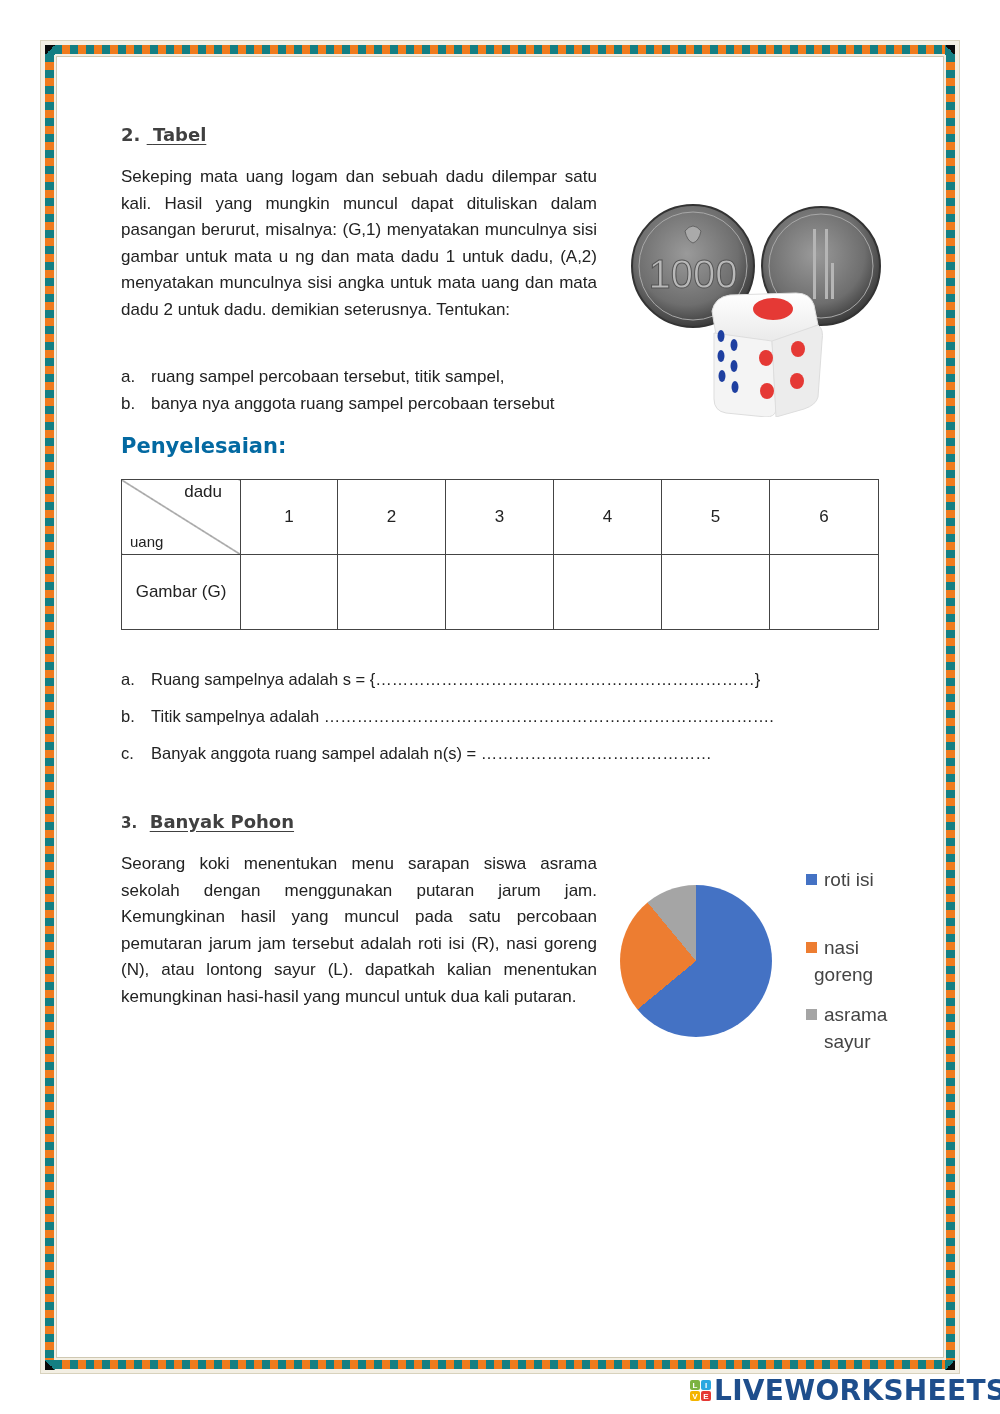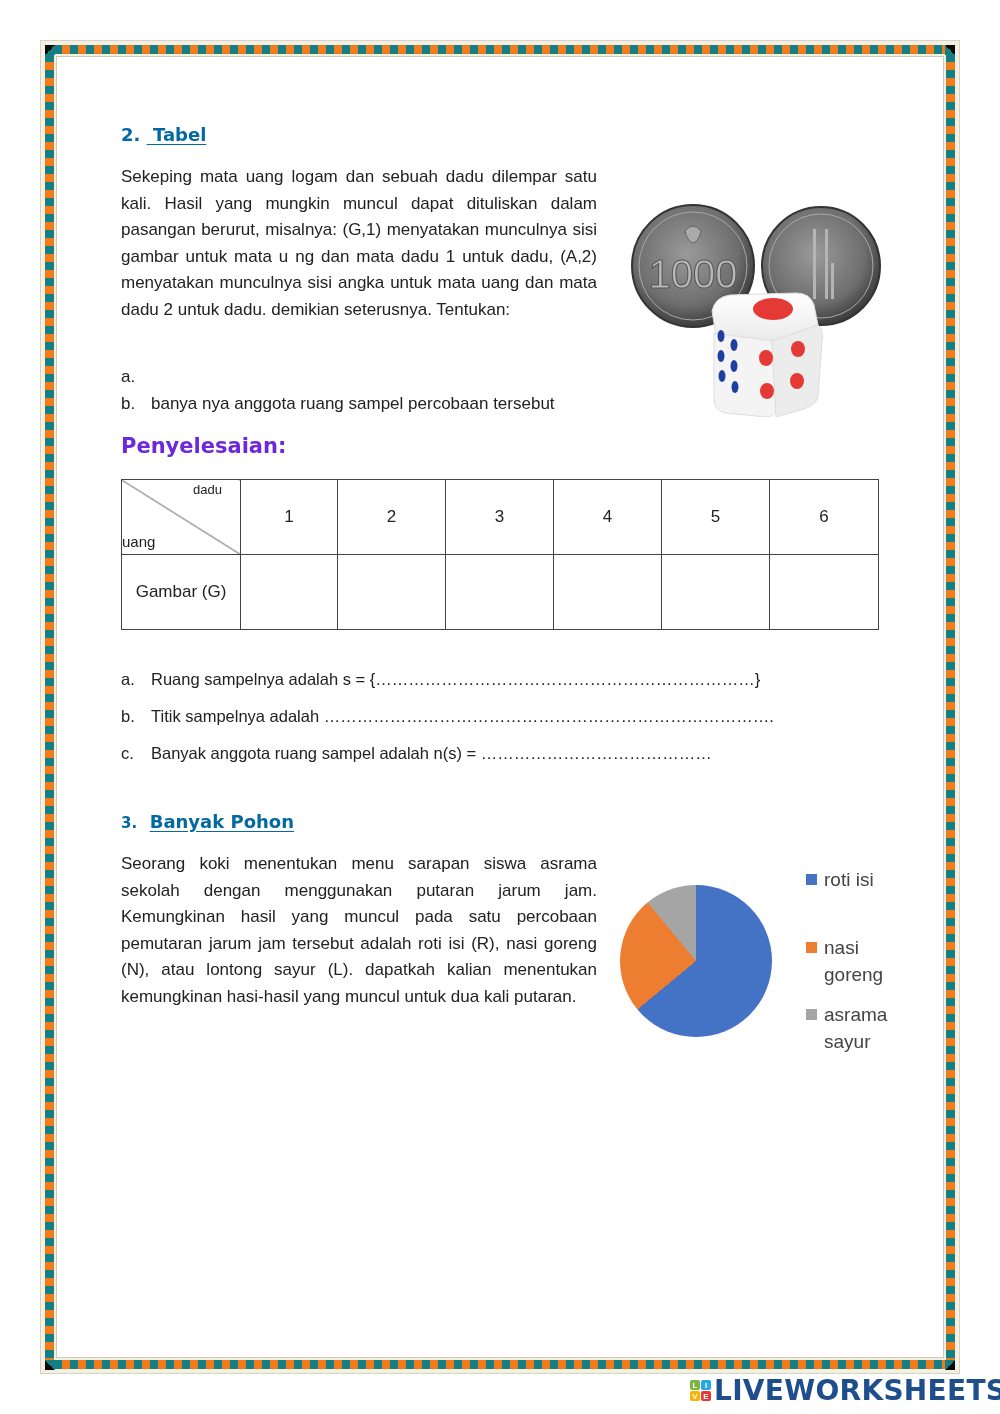--- a/index.html
+++ b/index.html
@@ -10,39 +10,39 @@
   .stripe { position:absolute; }
   .stripe.h { height:9px;
     background:repeating-linear-gradient(90deg,#f07b1c 0 8px,#137f83 8px 16px); }
   .stripe.v { width:9px;
     background:repeating-linear-gradient(180deg,#f07b1c 0 8px,#137f83 8px 16px); }
   .corner { position:absolute; width:10px; height:10px;
             background:linear-gradient(135deg,#0a0a0a 50%,#137f83 50%); }
   .frame-inner { position:absolute; left:56px; top:56px; width:888px; height:1302px;
                  background:#ffffff; box-sizing:border-box; border:1px solid #cfc8b2; }
 
-  .h2 { position:absolute; font-family:"DejaVu Sans", sans-serif; font-weight:bold; font-size:18px; color:#0369a1; }
+  .h2 { position:absolute; font-family:"DejaVu Sans", sans-serif; font-weight:bold; font-size:18px; color:#404040; }
   .h2 .u { text-decoration:underline; text-underline-offset:3px; }
   .para { position:absolute; font-size:17px; line-height:26.5px; text-align:justify; color:#222; }
   .list { position:absolute; font-size:17px; line-height:27px; margin:0; padding:0; list-style:none; }
   .list li { display:flex; }
   .list .lab { width:30px; flex:none; }
 
   .title-penyelesaian { position:absolute; left:121px; top:434px; font-family:"DejaVu Sans", sans-serif;
-                        font-weight:bold; font-size:21px; color:#6d28d9; }
+                        font-weight:bold; font-size:21px; color:#0369a1; }
 
   table.grid { position:absolute; left:121px; top:479px; width:758px; height:151px;
                border-collapse:collapse; font-size:17px; color:#222; }
   table.grid td { border:1px solid #444; text-align:center; vertical-align:middle; padding:0; }
   table.grid td.diag { position:relative; width:118px; height:49px;
      background:linear-gradient(to top right, transparent calc(50% - 0.7px), #333 50%, transparent calc(50% + 0.7px)); }
   
   table.grid td.diag { background:linear-gradient(to bottom left, transparent calc(50% - 0.7px), #333 50%, transparent calc(50% + 0.7px)); }
-  .diag .top { position:absolute; right:18px; top:2px; font-size:13px; }
-  .diag .bot { position:absolute; left:0; bottom:4px; font-size:15px; }
+  .diag .top { position:absolute; right:18px; top:2px; font-size:17px; }
+  .diag .bot { position:absolute; left:8px; bottom:4px; font-size:15px; }
 
   .answers { position:absolute; left:121px; top:670px; font-size:16.5px; color:#222; margin:0; padding:0; list-style:none; }
   .answers li { height:37px; display:flex; }
   .answers .lab { width:30px; flex:none; }
 
   .img-box { position:absolute; left:630px; top:203px; width:252px; height:214px;text-align:right; }
 
   .pie { position:absolute; left:620px; top:885px; width:152px; height:152px; border-radius:50%; }
   .legend { position:absolute; left:806px; top:866px; font-size:19px; color:#444; line-height:27px; }
   .legend .item { position:absolute; left:0; white-space:nowrap; }
@@ -69,20 +69,21 @@
 
 <div class="h2" style="left:121px; top:124px;">
   <span>2.</span>&nbsp;<span class="u">&nbsp;<span>Tabel</span></span>
 </div>
 
 <div class="para" style="left:121px; top:164px; width:476px;">Sekeping mata uang logam dan sebuah dadu dilempar satu kali. Hasil yang mungkin muncul dapat dituliskan dalam pasangan berurut, misalnya: (G,1) menyatakan munculnya sisi gambar untuk mata u ng dan mata dadu 1 untuk dadu, (A,2) menyatakan munculnya sisi angka untuk mata uang dan mata dadu 2 untuk dadu. demikian seterusnya. Tentukan:</div>
 
 <ul class="list" style="left:121px; top:363px; width:490px;">
   <li>
       <span class="lab">a.</span>
+      <span>ruang sampel percobaan tersebut, titik sampel,</span>
     </li>
   <li>
       <span class="lab">b.</span>
       <span>banya nya anggota ruang sampel percobaan tersebut</span>
     </li>
 </ul>
 
 <div class="img-box">
   <svg width="252" height="214" viewBox="0 0 252 214">
     <defs>
@@ -178,21 +179,21 @@
 
 <div class="para" style="left:121px; top:851px; width:476px;">Seorang koki menentukan menu sarapan siswa asrama sekolah dengan menggunakan putaran jarum jam. Kemungkinan hasil yang muncul pada satu percobaan pemutaran jarum jam tersebut adalah roti isi (R), nasi goreng (N), atau lontong sayur (L). dapatkah kalian menentukan kemungkinan hasi-hasil yang muncul untuk dua kali putaran.</div>
 
 <div class="pie" id="pie" style="background: conic-gradient(rgb(68, 114, 196) 0deg, rgb(68, 114, 196) 230.4deg, rgb(237, 125, 49) 230.4deg, rgb(237, 125, 49) 320.4deg, rgb(165, 165, 165) 320.4deg, rgb(165, 165, 165) 360deg);"></div>
 <div class="legend">
   <div class="item" style="top:0;">
     <span class="sw" style="background:#4472c4"></span><span>roti isi</span>
   </div>
   <div class="item" style="top:68px;">
     <span class="sw" style="background:#ed7d31"></span><span>nasi</span><br>
-    <span style="margin-left:18px">goreng</span>
+    <span style="margin-left:8px">goreng</span>
   </div>
   <div class="item" style="top:135px;">
     <span class="sw" style="background:#a5a5a5"></span><span>asrama</span><br>
     <span style="margin-left:18px">sayur</span>
   </div>
 </div>
 
 <div class="lw-logo">
   <div class="lw-badge">
     <span style="background:#7cb342">L</span>

